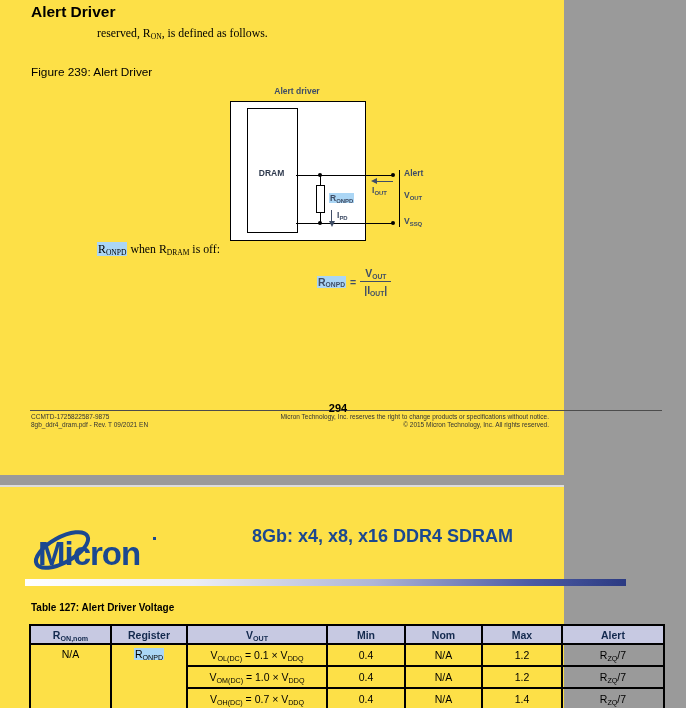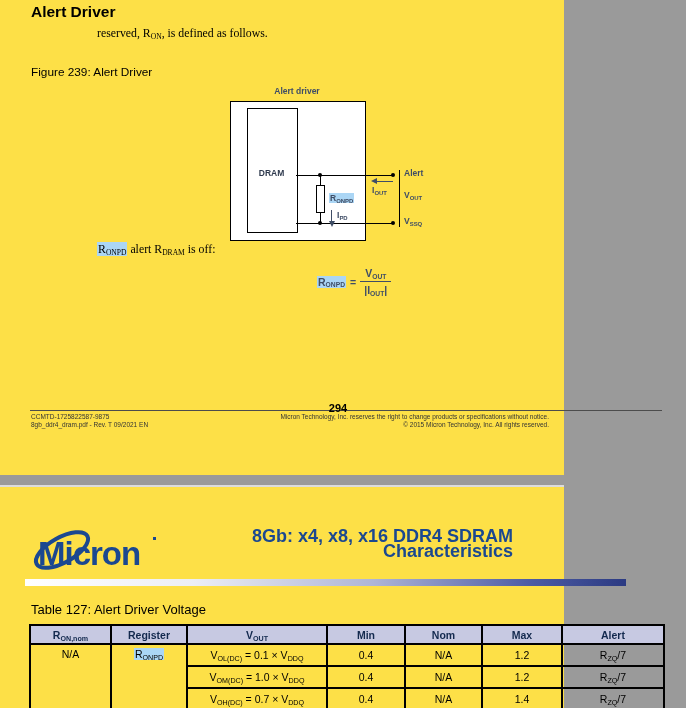--- a/index.html
+++ b/index.html
@@ -30,21 +30,21 @@
   .frac{display:inline-flex;flex-direction:column;align-items:center}
   .frac .num{border-bottom:1px solid var(--diagram-text,#3f4d66);padding:0 5px 2px}
   .frac .den{padding-top:2px}
   
   .rule{position:absolute;height:1px;background:#4c4c4c}
   .ftiny{position:absolute;font-size:6.5px;line-height:1.25;color:#333;white-space:nowrap}
   .fpage{position:absolute;font-size:11px;font-weight:bold;color:#000;text-align:center}
   
   .p2head{position:absolute;text-align:right;font-weight:bold;font-size:18px;line-height:14.8px;color:var(--brand-navy,#1b4890);white-space:nowrap}
   .gradbar{position:absolute;height:7px;background:linear-gradient(90deg,#ffffff 0%,#eceef5 28%,#aeb5d6 58%,#4d5ca4 84%,#2b3a82 100%)}
-  .tablecap{position:absolute;font-size:13px;font-weight:normal;color:#000}
+  .tablecap{position:absolute;font-size:10px;font-weight:bold;color:#000}
   
   table.voltage{border-collapse:collapse;table-layout:fixed;position:absolute}
   table.voltage th,table.voltage td{border:2px solid #000;padding:0;text-align:center;font-size:10.5px;color:#000;overflow:hidden}
   table.voltage th{background:var(--table-header-bg,#c7c9e2);color:#13294e;height:17px;font-weight:bold}
   table.voltage td{height:20px}
   table.voltage td.vtop{vertical-align:top;padding-top:3px}
   table.voltage .sub{font-size:68%;top:0.3em}
 </style>
 </head>
 <body>
@@ -81,21 +81,21 @@
   <div class="dlabel" style="left:337px;top:211px"><span>I</span><span class="sub">PD</span></div>
 
   <div class="dline" style="left:376px;top:181px;width:17px;height:1px;background:var(--diagram-text)"></div>
   <div class="arrow-left" style="left:371px;top:178px"></div>
   <div class="dlabel" style="left:372px;top:186px"><span>I</span><span class="sub">OUT</span></div>
 
   <div class="dlabel" style="left:404px;top:169px">Alert</div>
   <div class="dlabel" style="left:404px;top:191px"><span>V</span><span class="sub">OUT</span></div>
   <div class="dlabel" style="left:404px;top:217px"><span>V</span><span class="sub">SSQ</span></div>
 
-  <div class="abs serif" style="left:97px;top:242px"><span class="hl"><span>R</span><span class="sub">ONPD</span></span><span> alert R</span><span class="sub">DRAM</span><span> is off:</span></div>
+  <div class="abs serif" style="left:97px;top:242px"><span class="hl"><span>R</span><span class="sub">ONPD</span></span><span> when R</span><span class="sub">DRAM</span><span> is off:</span></div>
 
   <div class="equation" style="left:317px;top:267px">
     <span><span class="hl"><span>R</span><span class="sub">ONPD</span></span></span>
     <span>=</span>
     <span class="frac">
       <span class="num"><span>V</span><span class="sub">OUT</span></span>
       <span class="den"><span>|I</span><span class="sub">OUT</span><span>|</span></span>
     </span>
   </div>
 
@@ -117,21 +117,20 @@
 <div class="page" id="page2">
 
   <svg class="abs" style="left:31px;top:36px" width="132" height="54" viewBox="0 0 132 54">
     <ellipse cx="31" cy="27" rx="29" ry="12.5" fill="none" stroke="var(--brand-navy,#1b4890)" stroke-width="4" transform="rotate(-29 31 27)"></ellipse>
     <text x="7" y="42" font-family="Liberation Sans, sans-serif" font-size="33" font-weight="bold" letter-spacing="-1" fill="var(--brand-navy,#1b4890)">Micron</text>
     <rect x="122" y="14" width="3" height="3" fill="var(--brand-navy,#1b4890)"></rect>
   </svg>
 
   <div class="p2head" style="right:51px;top:42px">
     <div>8Gb: x4, x8, x16 DDR4 SDRAM</div>
-    <div>Characteristics</div>
   </div>
 
   <div class="gradbar" style="left:25px;top:92px;width:601px"></div>
 
   <div class="tablecap" style="left:31px;top:115px">Table 127: Alert Driver Voltage</div>
 
   <table class="voltage" style="left:29px;top:137px;width:634px">
     <colgroup>
       <col style="width:81px">
         <col style="width:76px">

